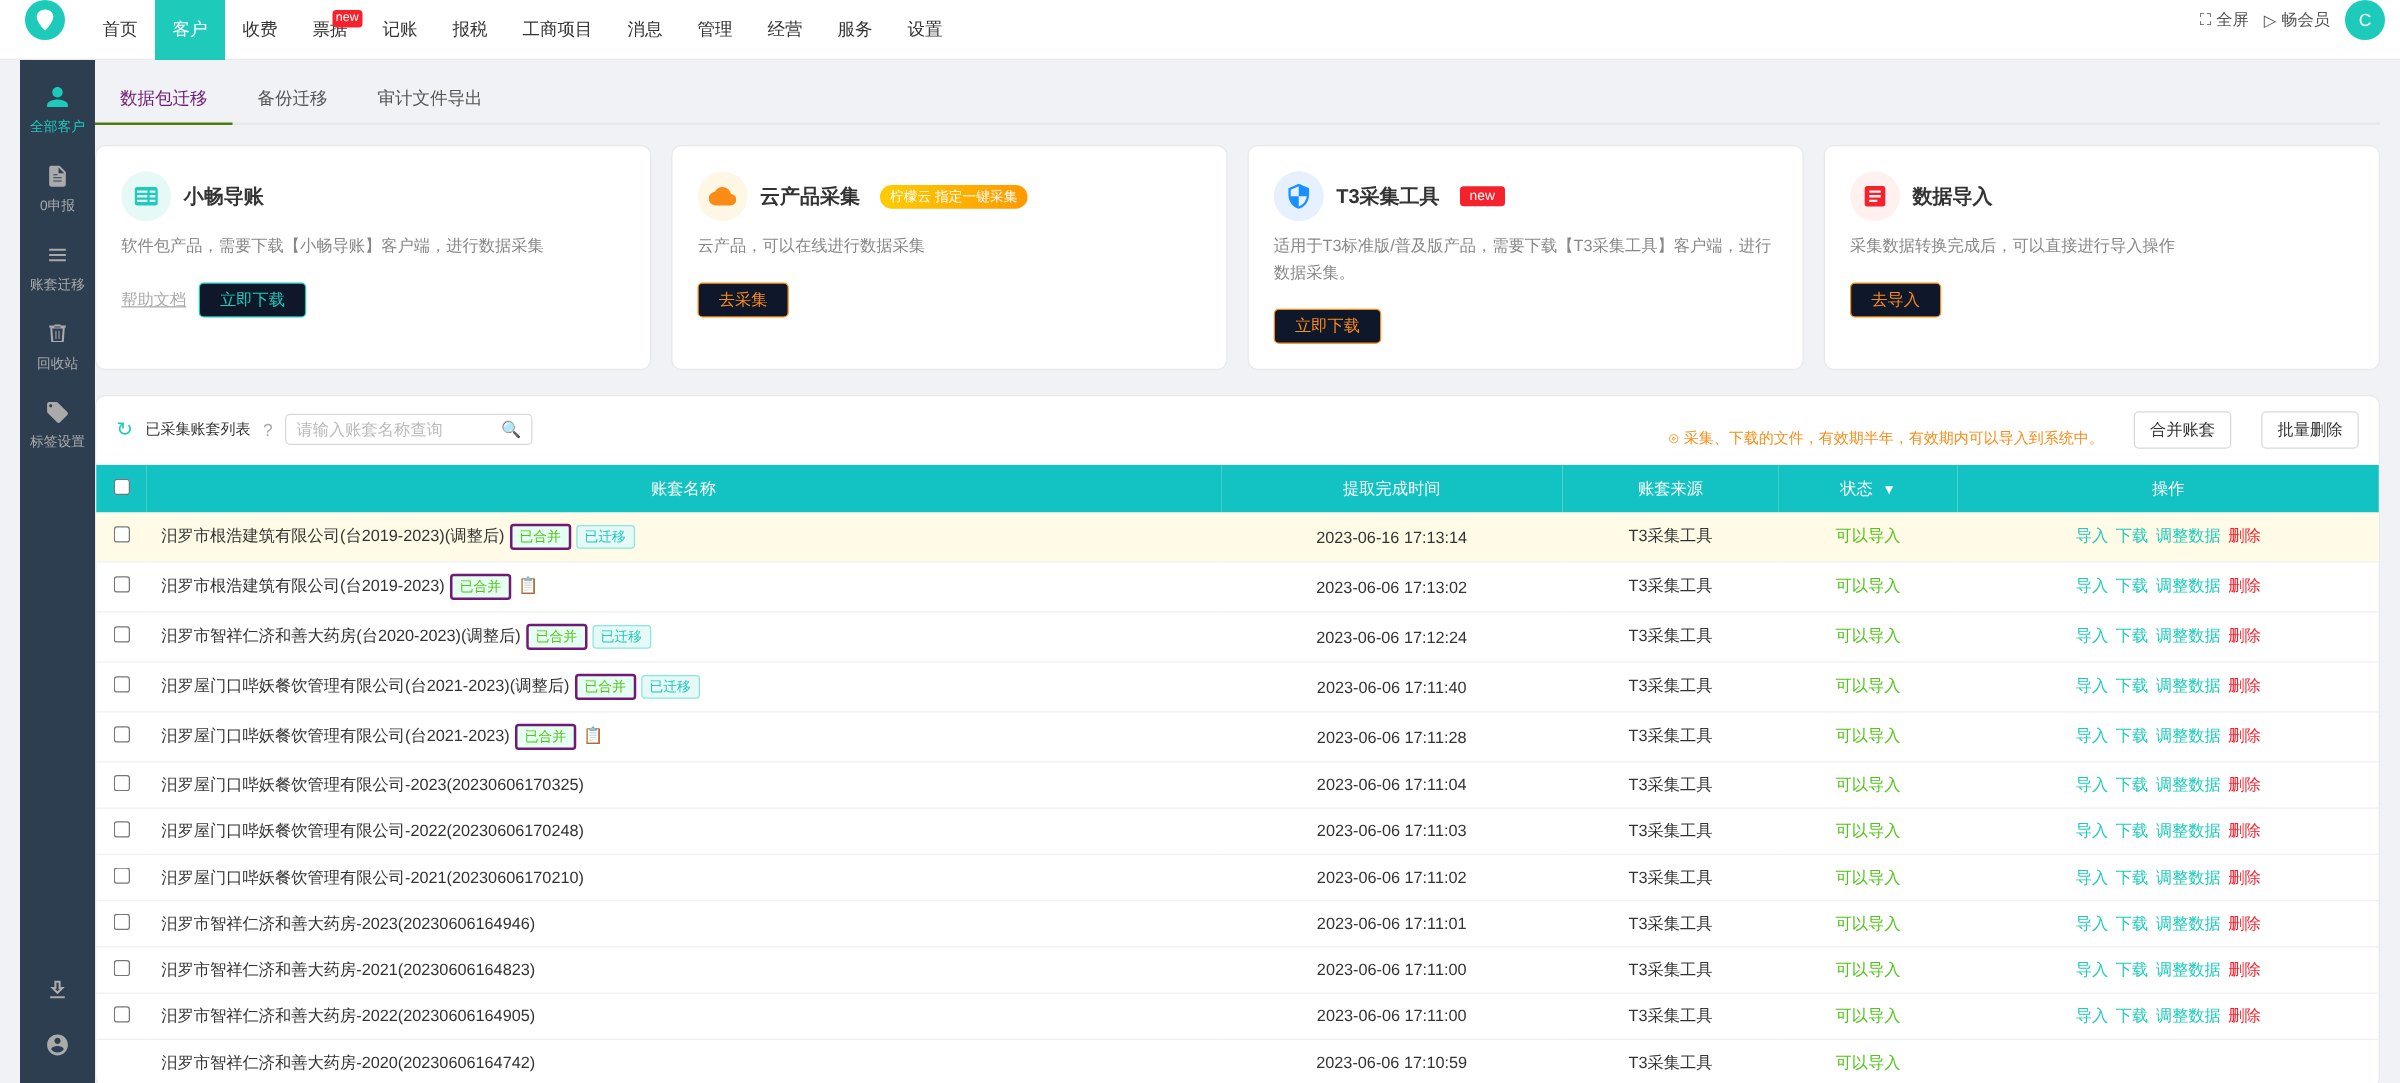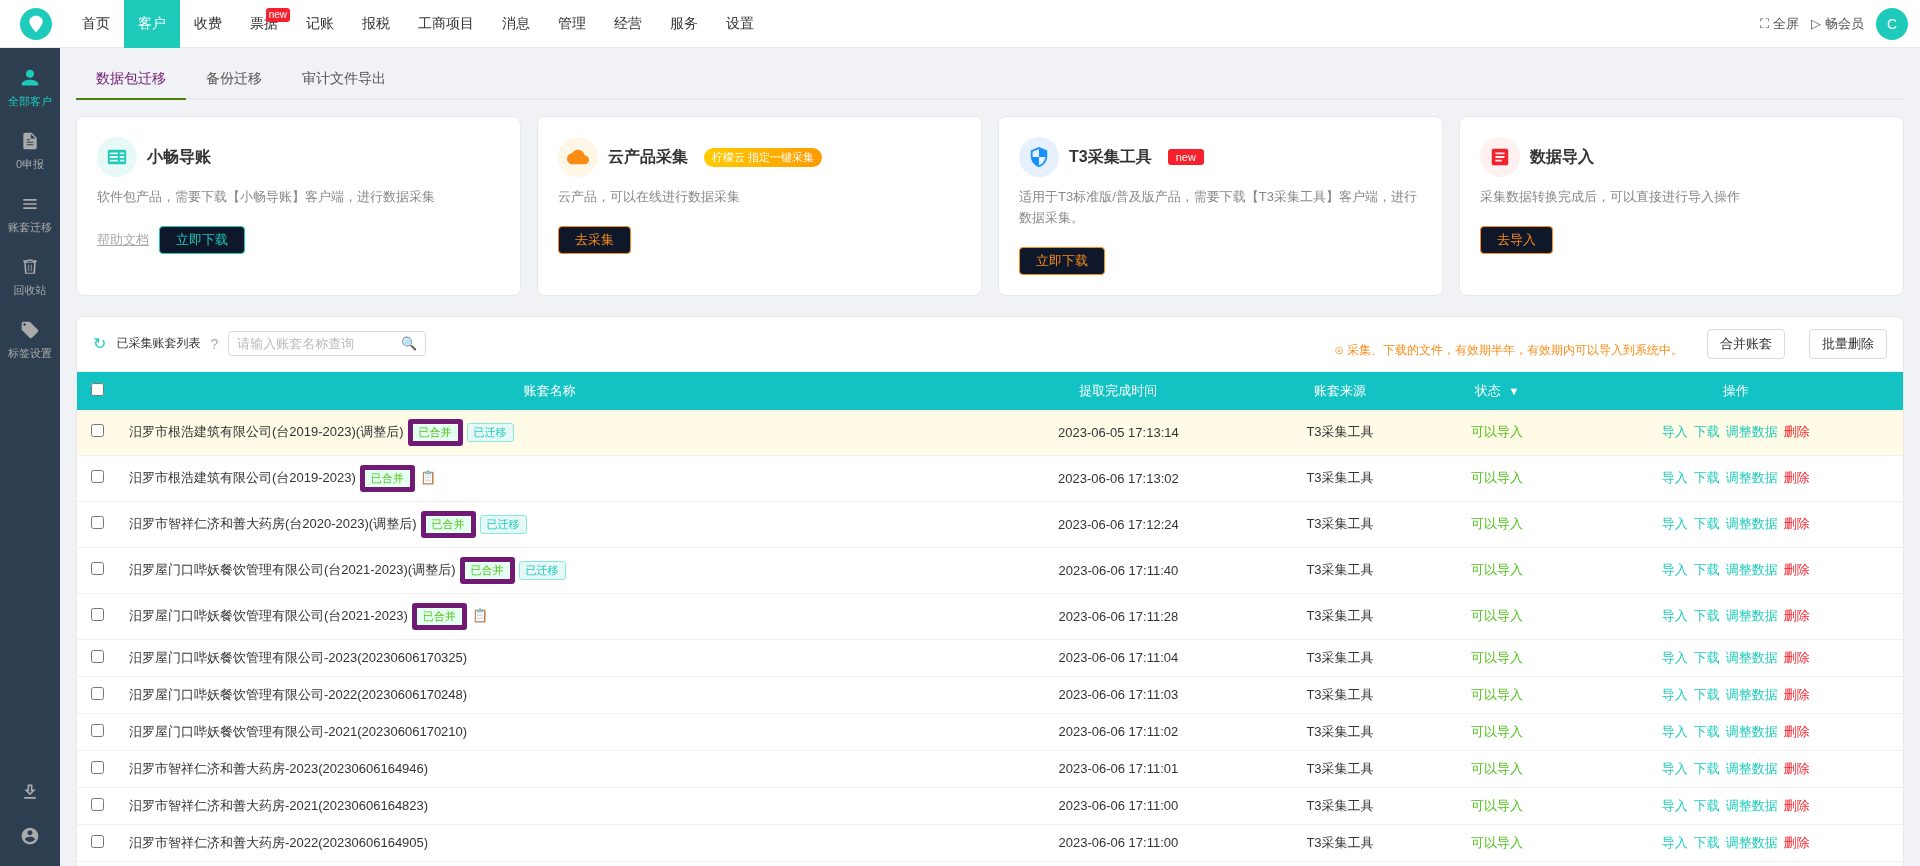--- a/index.html
+++ b/index.html
@@ -1,37 +1,37 @@
 <!DOCTYPE html>
 <html><head>
   <meta charset="utf-8">
   <style>
     * { margin: 0; padding: 0; box-sizing: border-box; }
     body { font-family: 'Microsoft YaHei', Arial, sans-serif; font-size: 13px; background: #f0f2f5; color: #333; width: 1920px; height: 866px; overflow: hidden; }
 
     
     .top-nav {
-      display: flex; align-items: center; background: #fff; height: 48px;
+      display: flex; align-items: flex-start; background: #fff; height: 48px;
       border-bottom: 1px solid #e8e8e8; padding: 0 12px; position: fixed; top: 0; left: 0; right: 0; z-index: 100;
     }
     .top-nav .logo { width: 48px; display: flex; align-items: center; justify-content: center; }
     .top-nav .logo-icon { width: 32px; height: 32px; background: #1ecbbb; border-radius: 50%; display: flex; align-items: center; justify-content: center; }
     .top-nav .logo-icon svg { width: 20px; height: 20px; fill: white; }
     .nav-items { display: flex; align-items: center; flex: 1; margin-left: 8px; }
     .nav-item { padding: 0 14px; height: 48px; display: flex; align-items: center; cursor: pointer; font-size: 14px; color: #333; position: relative; }
     .nav-item.active { background: #1ecbbb; color: #fff; }
     .nav-item .new-badge { position: absolute; top: 8px; right: 2px; background: #f5222d; color: #fff; font-size: 10px; padding: 0 3px; border-radius: 3px; line-height: 14px; }
     .top-nav-right { display: flex; align-items: center; gap: 12px; }
     .top-nav-right .fullscreen-btn { display: flex; align-items: center; gap: 4px; cursor: pointer; font-size: 13px; color: #555; }
     .top-nav-right .member-btn { display: flex; align-items: center; gap: 4px; cursor: pointer; font-size: 13px; color: #555; }
     .avatar { width: 32px; height: 32px; background: #1ecbbb; border-radius: 50%; display: flex; align-items: center; justify-content: center; color: white; font-size: 14px; cursor: pointer; }
 
     
     .left-sidebar {
-      position: fixed; top: 48px; left: 0; bottom: 0; width: 60px;
+      position: fixed; top: 48px; left: 16px; bottom: 0; width: 60px;
       background: #2c3e50; display: flex; flex-direction: column; align-items: center; padding: 8px 0; z-index: 99;
     }
     .sidebar-item { display: flex; flex-direction: column; align-items: center; padding: 10px 0; cursor: pointer; width: 100%; color: #aaa; font-size: 11px; gap: 4px; }
     .sidebar-item.active { color: #1ecbbb; }
     .sidebar-icon { width: 24px; height: 24px; display: flex; align-items: center; justify-content: center; }
     .sidebar-bottom { margin-top: auto; }
 
     
     .main-content { margin-top: 48px; margin-left: 60px; padding: 12px 16px; height: calc(866px - 48px); overflow-y: auto; }
 
@@ -76,21 +76,21 @@
     table { width: 100%; border-collapse: collapse; }
     thead tr { background: #13c2c2; color: #fff; }
     thead th { padding: 10px 12px; text-align: center; font-weight: 500; font-size: 13px; }
     tbody tr { border-bottom: 1px solid #f0f0f0; }
     tbody tr.highlighted { background: #fffbe6; }
     tbody td { padding: 9px 12px; font-size: 13px; text-align: center; color: #333; }
     tbody td:first-child { text-align: center; }
     tbody td.name-col { text-align: left; }
     .checkbox-cell { width: 40px; }
     .tag { display: inline-block; font-size: 11px; padding: 1px 6px; border-radius: 3px; margin-left: 4px; }
-    .tag.green { background: #e6fff3; color: #52c41a; border: 5px solid #701a75; }
+    .tag.green { background: #e6fff3; color: #52c41a; border: 2px solid #701a75; }
     .tag.teal-border { background: #e6f9f7; color: #1ecbbb; border: 1px solid #87e8de; }
     .file-icon { color: #aaa; margin-left: 6px; cursor: pointer; }
     .op-btn { color: #1ecbbb; cursor: pointer; font-size: 13px; margin: 0 3px; }
     .op-btn.red { color: #f5222d; }
     .status-text { color: #52c41a; }
     .filter-icon { margin-left: 4px; color: #fff; font-size: 11px; cursor: pointer; }
 
     
     ::-webkit-scrollbar { width: 6px; }
     ::-webkit-scrollbar-track { background: #f0f0f0; }
@@ -292,21 +292,21 @@
           <th>提取完成时间</th>
           <th>账套来源</th>
           <th>状态 <span class="filter-icon">▼</span></th>
           <th>操作</th>
         </tr>
       </thead>
       <tbody id="table-body">
       <tr class="highlighted">
             <td class="checkbox-cell"><input type="checkbox" style=""></td>
             <td class="name-col">汨罗市根浩建筑有限公司(台2019-2023)(调整后)<span class="tag green">已合并</span><span class="tag teal-border">已迁移</span></td>
-            <td>2023-06-05 17:13:14</td>
+            <td>2023-06-16 17:13:14</td>
             <td>T3采集工具</td>
             <td class="status-text">可以导入</td>
             <td><span class="op-btn">导入</span><span class="op-btn">下载</span><span class="op-btn">调整数据</span><span class="op-btn red">删除</span></td>
           </tr>
           <tr>
             <td class="checkbox-cell"><input type="checkbox" style=""></td>
             <td class="name-col">汨罗市根浩建筑有限公司(台2019-2023)<span class="tag green">已合并</span><span class="file-icon">📋</span></td>
             <td>2023-06-06 17:13:02</td>
             <td>T3采集工具</td>
             <td class="status-text">可以导入</td>

